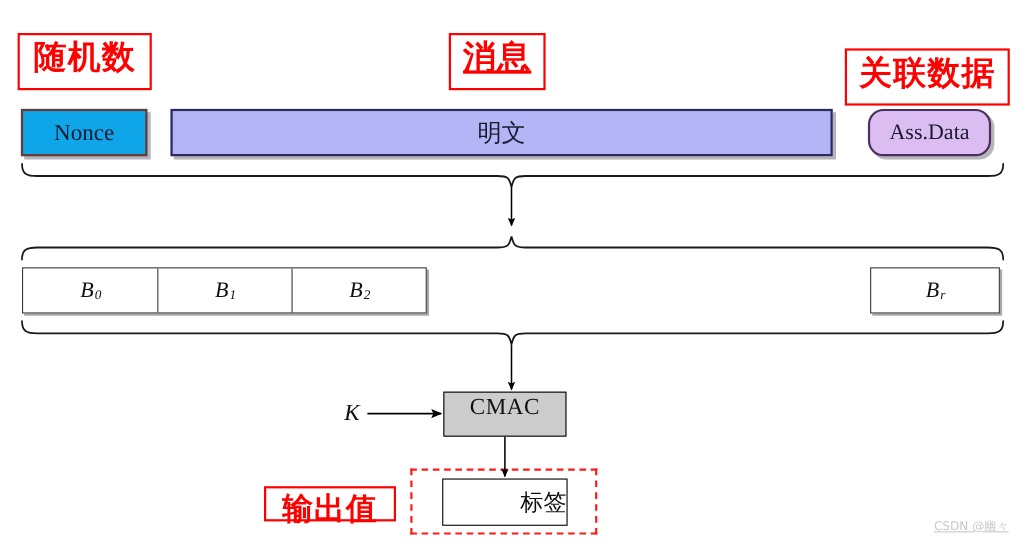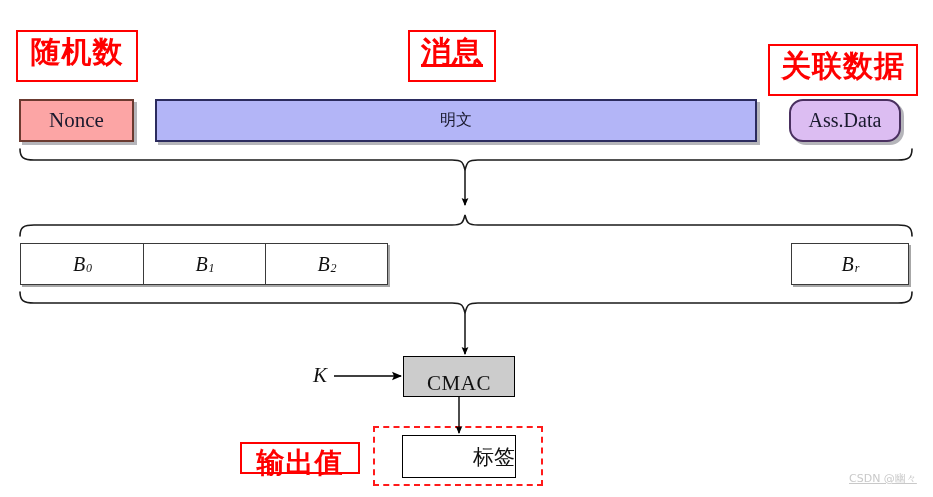--- a/index.html
+++ b/index.html
@@ -37,21 +37,21 @@
   .databox {
     position: absolute;
     box-sizing: border-box;
     display: flex;
     align-items: center;
     justify-content: center;
     border: 2px solid #3b3b4f;
     box-shadow: 3px 3px 0 rgba(120,120,130,0.55);
     color: #1a1a2e;
   }
-  .databox.nonce   { background: #fca5a5; border-color: #6b3a30; }
+  .databox.nonce   { background: #0ea5e9; border-color: #6b3a30; }
   .databox.plain   { background: #b3b5f7; border-color: #2b2b5e; }
   .databox.assdata { background: #dcbdf2; border-color: #4a3060; border-radius: 14px; }
 
   
   .blockrow {
     position: absolute;
     box-sizing: border-box;
     display: flex;
     border: 1px solid #3a3a3a;
     background: #ffffff;
@@ -91,21 +91,21 @@
     color: #111;
   }
 
   
   .cmacbox {
     position: absolute;
     box-sizing: border-box;
     background: #cccccc;
     border: 1.5px solid #000000;
     display: flex;
-    align-items: flex-end;
+    align-items: flex-start;
     justify-content: center;
     font-size: 21px;
     color: #111;
     letter-spacing: 0.5px;
   }
   .tagbox {
     position: absolute;
     box-sizing: border-box;
     background: #ffffff;
     border: 1.5px solid #000000;
@@ -167,21 +167,21 @@
   </div>
 
   <div class="redlabel cjk" style="left:240px; top:431px; width:120px; height:32px; font-size:28px;margin-top:11px;">
     <span>输出值</span>
   </div>
 
   <div class="databox nonce" style="left:19px; top:99px; width:115px; height:43px; font-size:21px;">
     <span>Nonce</span>
   </div>
 
-  <div class="databox plain" style="left:155px; top:99px; width:602px; height:43px; font-size:16px;">
+  <div class="databox plain" style="left:155px; top:99px; width:602px; height:43px; font-size:22px;">
     <span class="cjk">明文</span>
   </div>
 
   <div class="databox assdata" style="left:789px; top:99px; width:112px; height:43px; font-size:20px;">
     <span>Ass.Data</span>
   </div>
 
   <div class="blockrow" style="left:20px; top:243px; width:368px; height:42px;">
     <div class="blockcell" style="width:123px;">
       <span>B</span>

